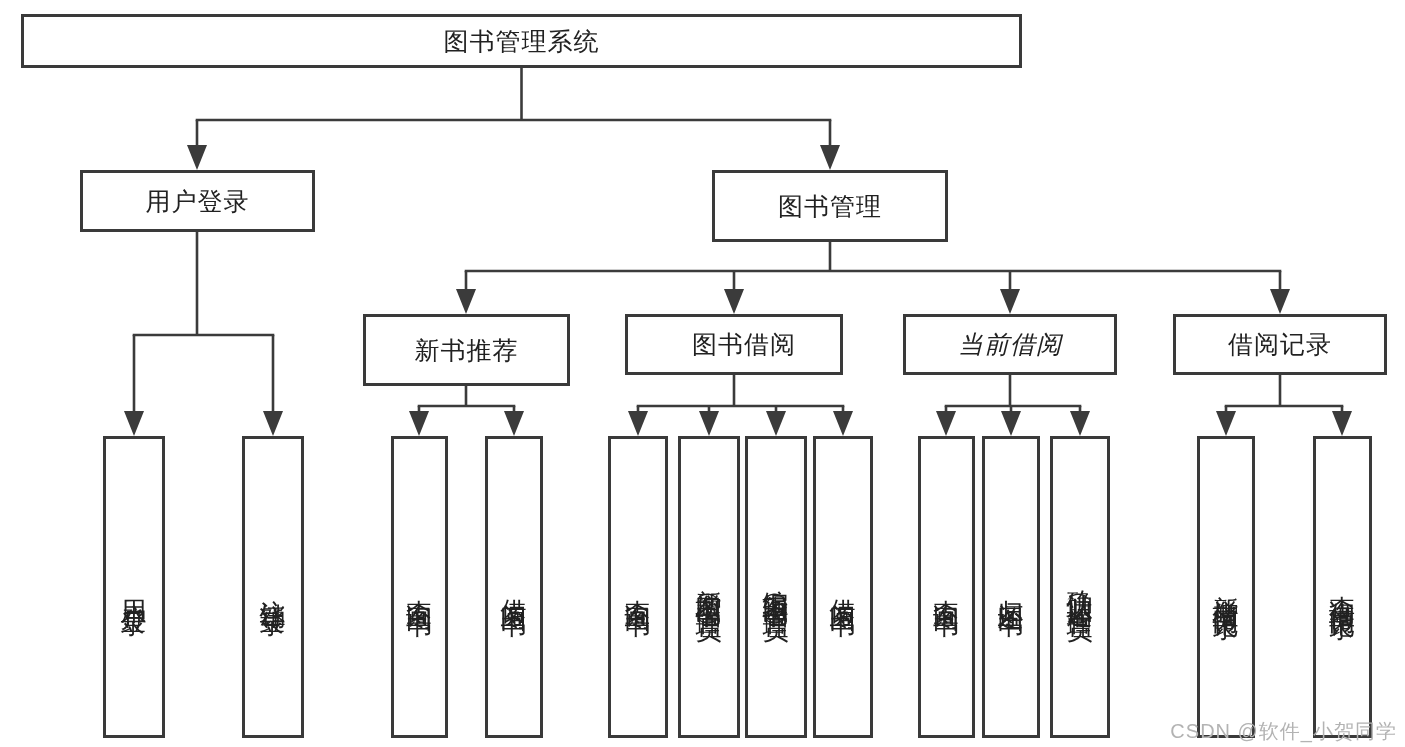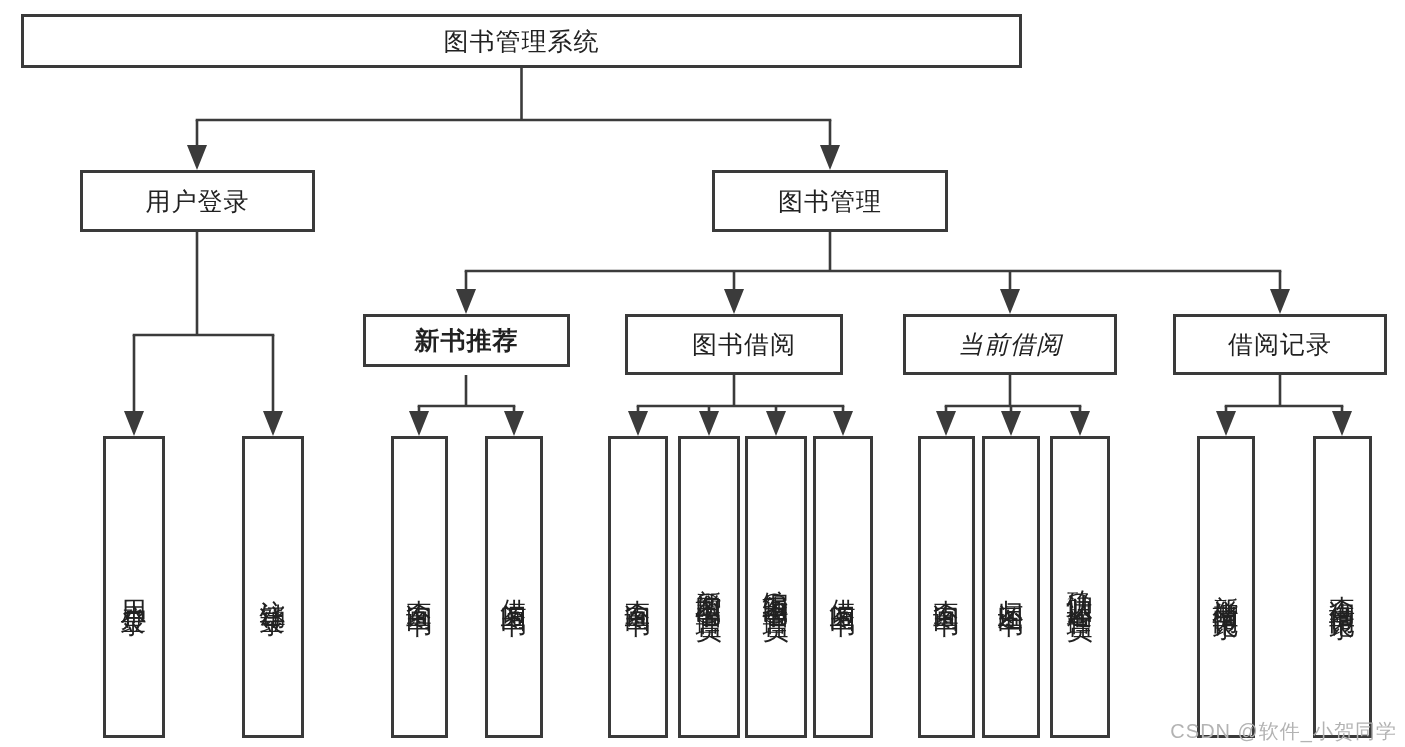--- a/index.html
+++ b/index.html
@@ -45,23 +45,23 @@
   }
   .vnode {
     writing-mode: vertical-rl;
     text-orientation: mixed;
     font-size: 26px;
     letter-spacing: 4px;
   }
   
   #root-box { left: 21px;  top: 14px;  width: 1001px; height: 54px; }
   #b0-box   { left: 80px;  top: 170px; width: 235px;  height: 62px; }
-  #b1-box   { left: 712px; top: 170px; width: 236px;  height: 62px; }
+  #b1-box   { left: 712px; top: 170px; width: 236px;  height: 72px; }
   
-  #l3-0 { left: 363px;  top: 314px; width: 207px; height: 53px; font-weight: bold; }
+  #l3-0 { left: 363px;  top: 314px; width: 207px; height: 72px; }
   #l3-1 { left: 625px;  top: 314px; width: 218px; height: 61px; padding-left: 20px; }
   #l3-2 { left: 903px;  top: 314px; width: 214px; height: 61px; font-style: italic; }
   #l3-3 { left: 1173px; top: 314px; width: 214px; height: 61px; }
   
   .leaf { top: 436px; height: 302px; }
   #lf-0  { left: 103px;  width: 62px; }
   #lf-1  { left: 242px;  width: 62px; }
   #lf-2  { left: 391px;  width: 57px; }
   #lf-3  { left: 485px;  width: 58px; }
   #lf-4  { left: 608px;  width: 60px; }

